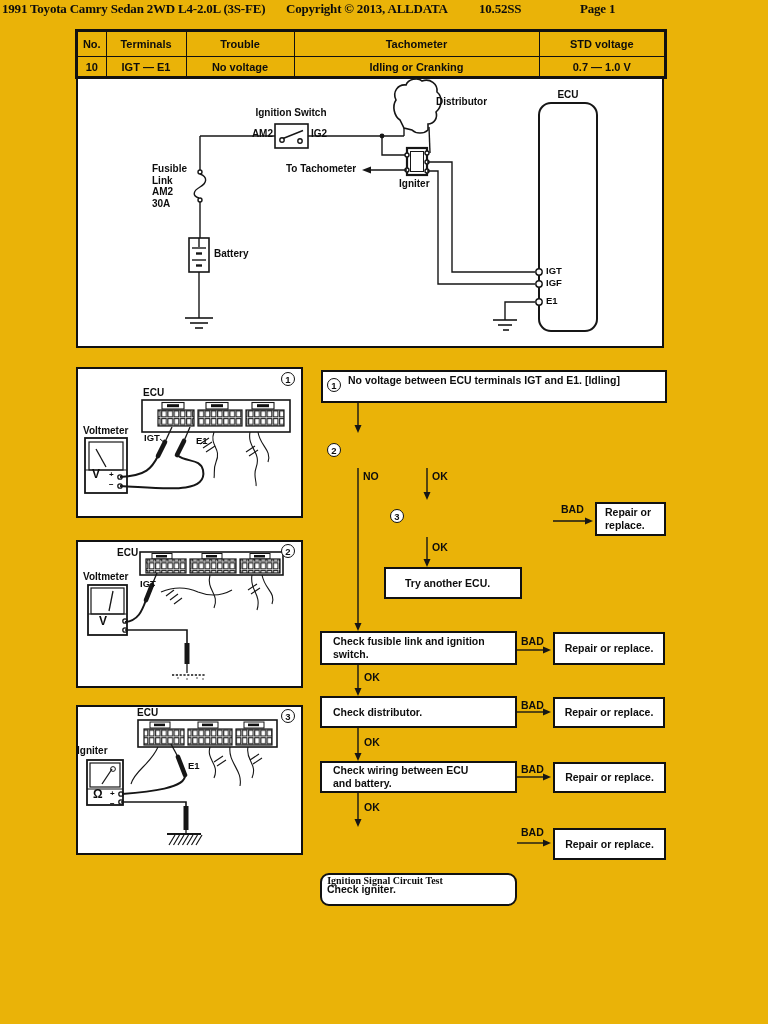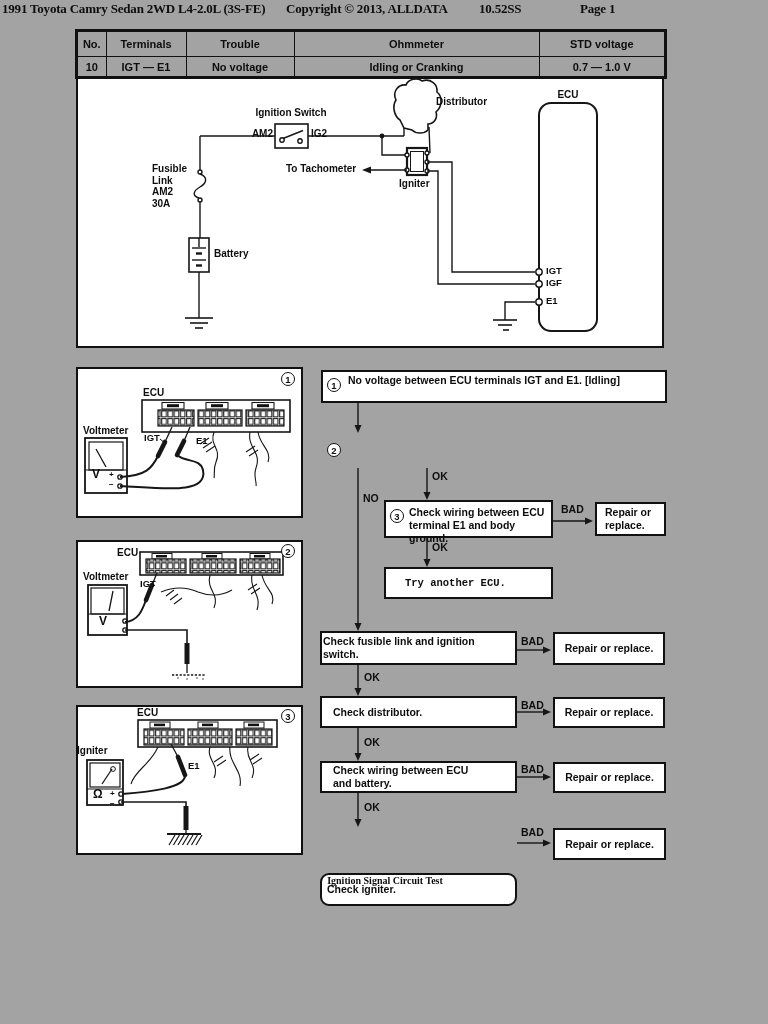--- a/index.html
+++ b/index.html
@@ -1,16 +1,16 @@
 <!DOCTYPE html>
 <html><head>
 <meta charset="utf-8">
 <style>
   html,body{margin:0;padding:0;background:#fff;}
-  .page{position:relative;width:768px;height:1024px;background:#a3a3a3;overflow:hidden;
+  .page{position:relative;width:768px;height:1024px;background:#eab308;overflow:hidden;
         font-family:"Liberation Sans",sans-serif;color:#0d0d0d;}
   .hdr{position:absolute;top:1px;font-family:"Liberation Serif",serif;font-weight:bold;
        font-size:13px;letter-spacing:-0.2px;white-space:nowrap;z-index:3;}
   
   table.spec{position:absolute;left:76px;top:30px;width:588px;border-collapse:collapse;
              table-layout:fixed;z-index:2;}
   table.spec th,table.spec td{border:1px solid #111;text-align:center;font-weight:bold;
              font-size:11px;padding:0;white-space:nowrap;overflow:hidden;}
   table.spec{border:2px solid #111;outline:1px solid #111;}
   table.spec th{height:24px;}
@@ -52,21 +52,21 @@
         <col style="width:80px">
         <col style="width:108px">
         <col style="width:245px">
         <col style="width:126px">
       </colgroup>
     <thead>
       <tr>
         <th>No.</th>
         <th>Terminals</th>
         <th>Trouble</th>
-        <th>Ohmmeter</th>
+        <th>Tachometer</th>
         <th>STD voltage</th>
       </tr>
     </thead>
     <tbody>
       <tr>
         <td>10</td>
         <td>IGT — E1</td>
         <td>No voltage</td>
         <td>Idling or Cranking</td>
         <td>0.7 — 1.0 V</td>
@@ -120,32 +120,29 @@
   <div class="lbl tiny" style="left:110px;top:790px;">+</div>
   <div class="lbl tiny" style="left:110px;top:800px;">−</div>
 
   <div class="flowbox" style="left:321px;top:370px;width:346px;height:33px;padding:2px 4px 0 25px;">
     <span class="txt">No voltage between ECU terminals IGT and E1. [Idling]</span>
   </div>
   <div class="circnum" style="left:327px;top:378px;">1</div>
 
   <div class="circnum" style="left:327px;top:443px;">2</div>
 
-  <div class="flowbox" style="left:384px;top:500px;width:169px;height:38px;padding:4px 2px 0 23px;">
-    <span class="txt">Check wiring between ECU terminal E1 and body ground.</span>
-  </div>
   <div class="circnum" style="left:390px;top:509px;">3</div>
 
   <div class="flowbox vcenter" style="left:595px;top:502px;width:71px;height:34px;padding-left:8px;">
     <span class="txt">Repair or replace.</span>
   </div>
-  <div class="flowbox vcenter" style="left:384px;top:567px;width:169px;height:32px;padding-left:19px;font-family:Liberation Mono, monospace;">
+  <div class="flowbox vcenter" style="left:384px;top:567px;width:138px;height:32px;padding-left:19px;">
     <span class="txt">Try another ECU.</span>
   </div>
-  <div class="flowbox vcenter" style="left:320px;top:631px;width:197px;height:34px;padding-left:1px;padding-right:14px;">
+  <div class="flowbox vcenter" style="left:320px;top:631px;width:197px;height:34px;padding-left:11px;padding-right:14px;">
     <span class="txt">Check fusible link and ignition switch.</span>
   </div>
   <div class="flowbox vcenter" style="left:553px;top:632px;width:112px;height:33px;justify-content:center;">
     <span class="txt">Repair or replace.</span>
   </div>
   <div class="flowbox vcenter" style="left:320px;top:696px;width:197px;height:32px;padding-left:11px;">
     <span class="txt">Check distributor.</span>
   </div>
   <div class="flowbox vcenter" style="left:553px;top:697px;width:112px;height:31px;justify-content:center;">
     <span class="txt">Repair or replace.</span>
@@ -156,21 +153,21 @@
   <div class="flowbox vcenter" style="left:553px;top:762px;width:113px;height:31px;justify-content:center;">
     <span class="txt">Repair or replace.</span>
   </div>
   <div class="flowbox vcenter" style="left:320px;top:873px;width:197px;height:33px;padding-left:5px;border-radius:9px;">
     <span class="txt">Check igniter.</span>
   </div>
   <div class="flowbox vcenter" style="left:553px;top:828px;width:113px;height:32px;justify-content:center;">
     <span class="txt">Repair or replace.</span>
   </div>
 
-  <div class="branch" style="left:363px;top:492px;">NO</div>
+  <div class="branch" style="left:363px;top:470px;">NO</div>
   <div class="branch" style="left:432px;top:470px;">OK</div>
   <div class="branch" style="left:561px;top:503px;">BAD</div>
   <div class="branch" style="left:432px;top:541px;">OK</div>
   <div class="branch" style="left:521px;top:635px;">BAD</div>
   <div class="branch" style="left:364px;top:671px;">OK</div>
   <div class="branch" style="left:521px;top:699px;">BAD</div>
   <div class="branch" style="left:364px;top:736px;">OK</div>
   <div class="branch" style="left:521px;top:763px;">BAD</div>
   <div class="branch" style="left:364px;top:801px;">OK</div>
   <div class="branch" style="left:521px;top:826px;">BAD</div>

